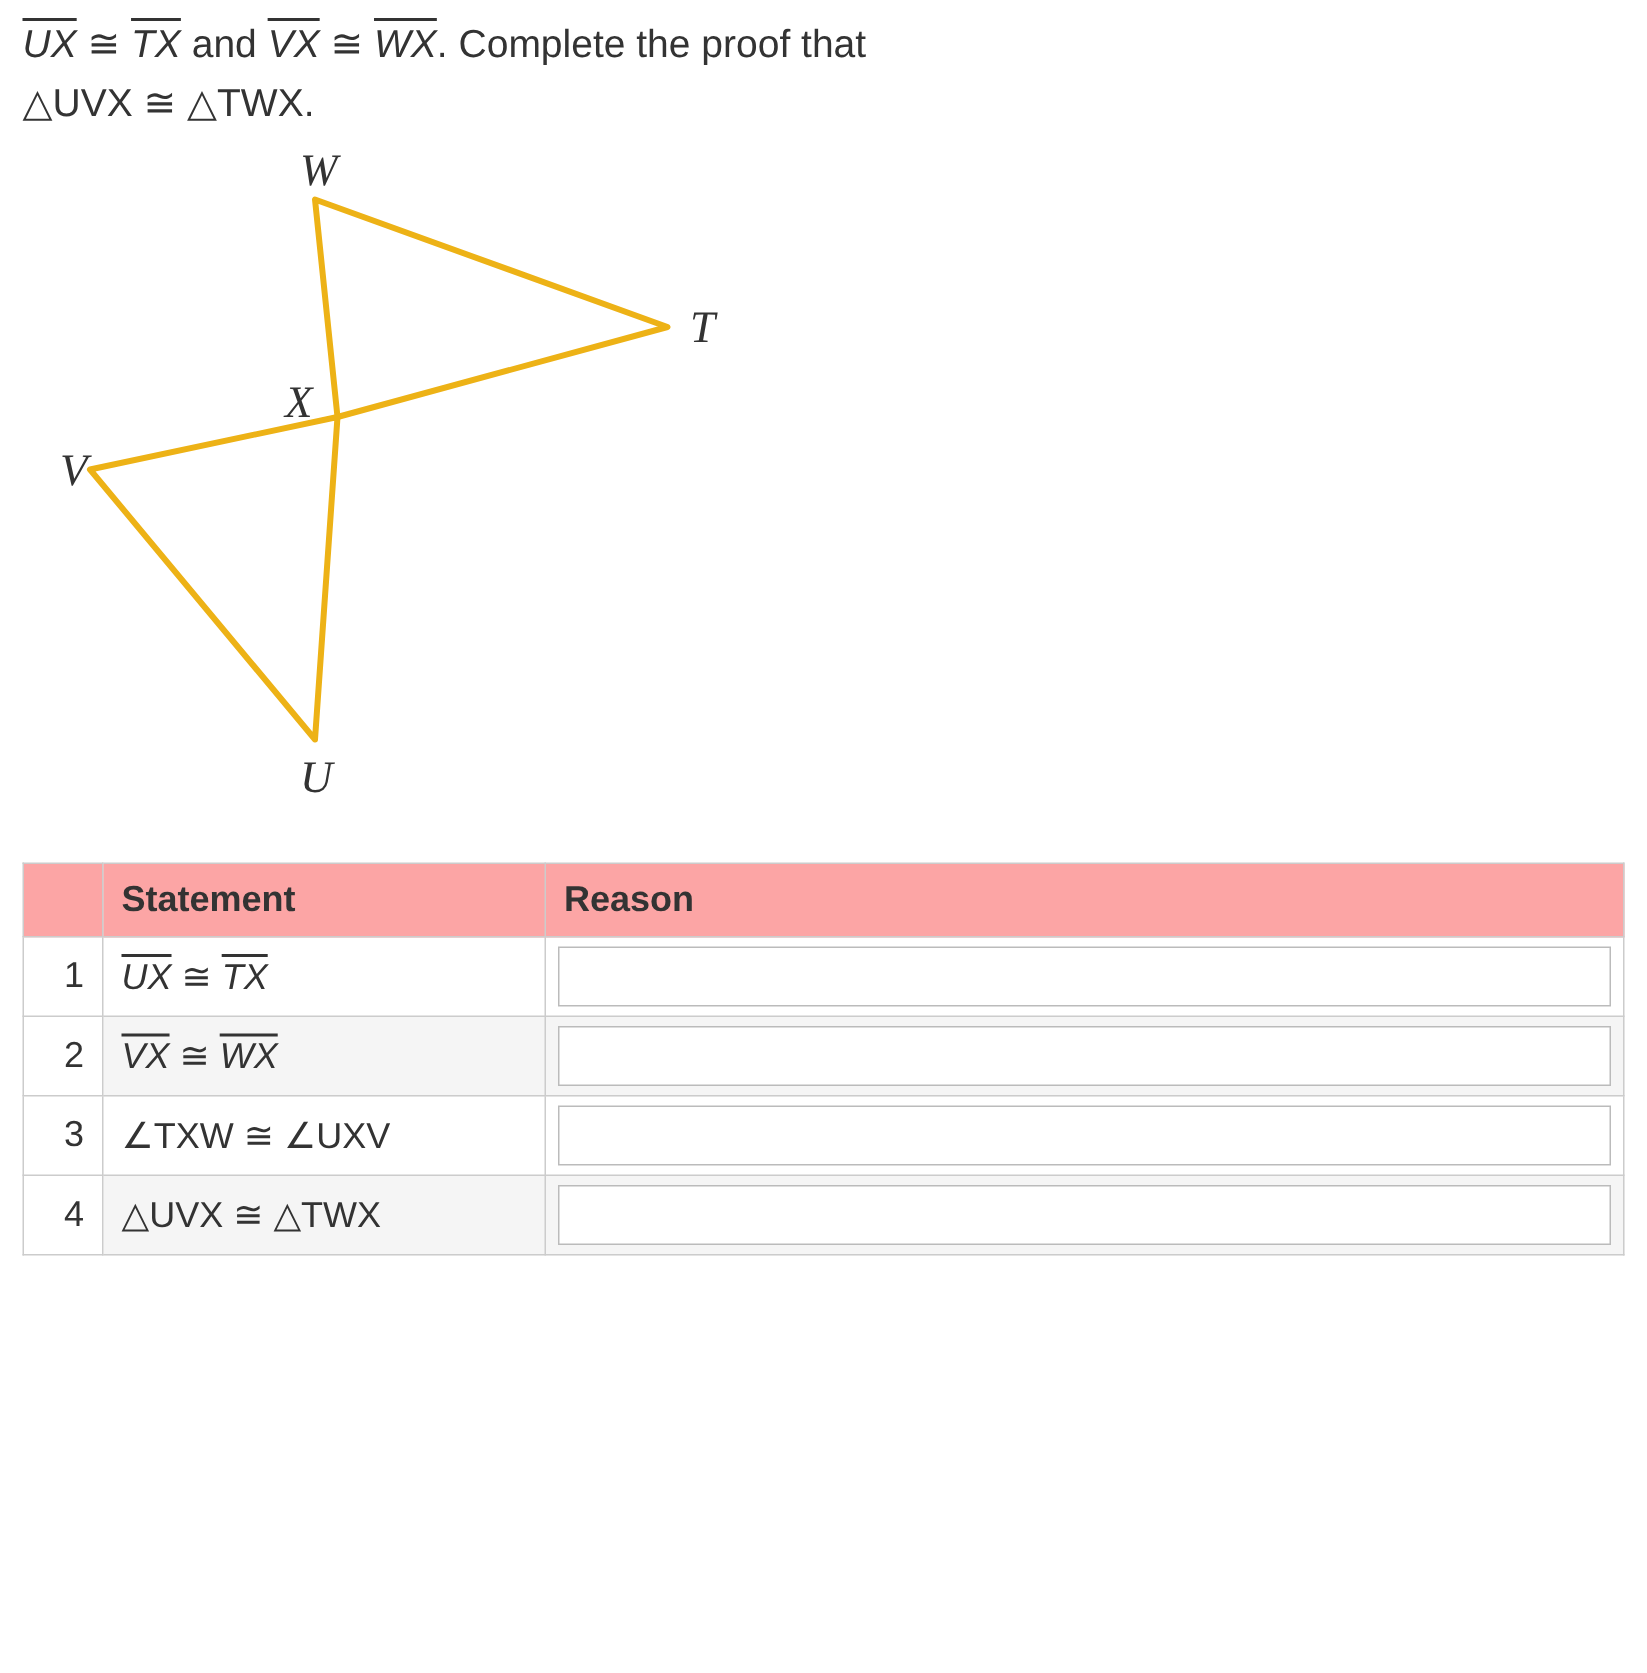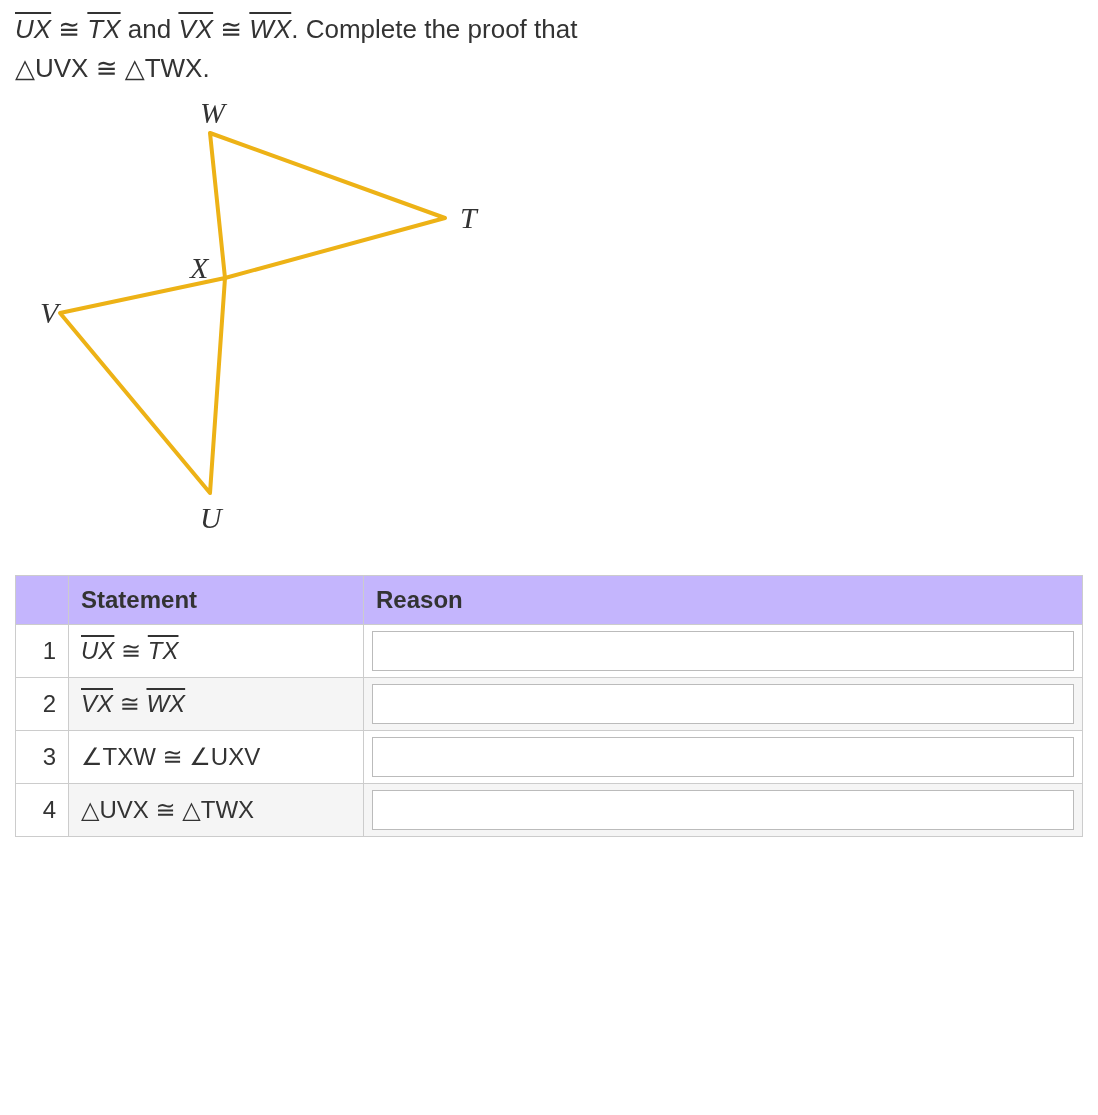--- a/index.html
+++ b/index.html
@@ -28,21 +28,21 @@
     width: 100%;
     font-size: 24px;
   }
   table.proof th, table.proof td {
     border: 1px solid #ccc;
     padding: 10px 12px;
     text-align: left;
     vertical-align: middle;
   }
   table.proof th {
-    background: #c4b5fd;
+    background: #fca5a5;
     font-weight: bold;
   }
   table.proof td.num {
     width: 28px;
     text-align: right;
     background: #fff;
     font-style: normal;
   }
   table.proof tr:nth-child(odd) td.stmt,
   table.proof tr:nth-child(odd) td.reason {

